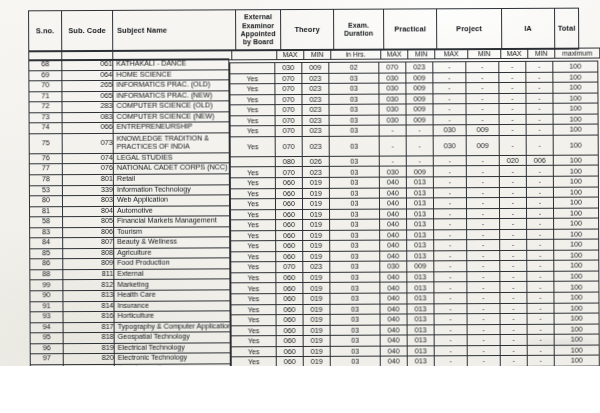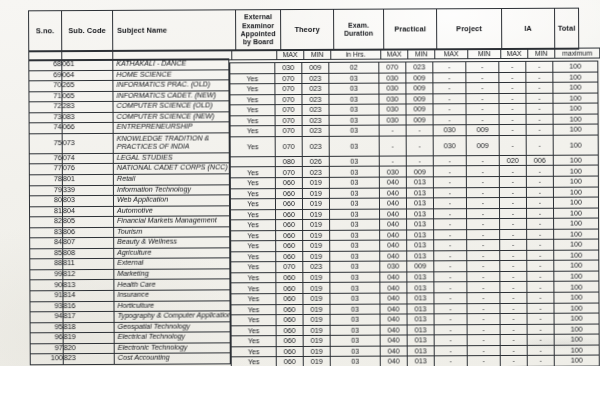--- a/index.html
+++ b/index.html
@@ -93,23 +93,23 @@
   #left-table {
     left: 29px;
     top: 58px;
     width: 201px;
   }
   #left-table td {
     height: 9.55px;
     font-size: 7.15px;
     vertical-align: middle;
   }
-  #left-table td.sno   { text-align: right; width: 32px; }
-  #left-table td.code  { text-align: left; width: 50px; }
-  #left-table td.subj  { text-align: left; padding-left: 3px; font-style: italic; }
+  #left-table td.sno   { text-align: center; width: 32px; }
+  #left-table td.code  { text-align: right; width: 50px; }
+  #left-table td.subj  { text-align: left; padding-left: 3px; }
   #left-table td.two-line {
     white-space: normal;
     line-height: 1.12;
     height: 19.1px;
     font-size: 7.05px;
   }
 
   
   #right-table {
     left: 230px;
@@ -228,21 +228,21 @@
             <td class="subj">HOME SCIENCE</td>
           </tr>
           <tr>
             <td class="sno">70</td>
             <td class="code">265</td>
             <td class="subj">INFORMATICS PRAC. (OLD)</td>
           </tr>
           <tr>
             <td class="sno">71</td>
             <td class="code">065</td>
-            <td class="subj">INFORMATICS CADET. (NEW)</td>
+            <td class="subj">INFORMATICS PRAC. (NEW)</td>
           </tr>
           <tr>
             <td class="sno">72</td>
             <td class="code">283</td>
             <td class="subj">COMPUTER SCIENCE (OLD)</td>
           </tr>
           <tr>
             <td class="sno">73</td>
             <td class="code">083</td>
             <td class="subj">COMPUTER SCIENCE (NEW)</td>
@@ -266,53 +266,58 @@
             <td class="sno">77</td>
             <td class="code">076</td>
             <td class="subj">NATIONAL CADET CORPS (NCC)</td>
           </tr>
           <tr>
             <td class="sno">78</td>
             <td class="code">801</td>
             <td class="subj">Retail</td>
           </tr>
           <tr>
-            <td class="sno">79</td>
+            <td class="sno">53</td>
             <td class="code">339</td>
             <td class="subj">Information Technology</td>
           </tr>
           <tr>
             <td class="sno">80</td>
             <td class="code">803</td>
             <td class="subj">Web Application</td>
           </tr>
           <tr>
             <td class="sno">81</td>
             <td class="code">804</td>
             <td class="subj">Automotive</td>
           </tr>
           <tr>
-            <td class="sno">82</td>
+            <td class="sno">58</td>
             <td class="code">805</td>
             <td class="subj">Financial Markets Management</td>
           </tr>
           <tr>
             <td class="sno">83</td>
             <td class="code">806</td>
             <td class="subj">Tourism</td>
           </tr>
           <tr>
             <td class="sno">84</td>
             <td class="code">807</td>
             <td class="subj">Beauty &amp; Wellness</td>
           </tr>
           <tr>
             <td class="sno">85</td>
             <td class="code">808</td>
             <td class="subj">Agriculture</td>
+          </tr>
+          <tr>
+            <td class="sno">86</td>
+            <td class="code">809</td>
+            <td class="subj">Food Production</td>
           </tr>
           <tr>
             <td class="sno">88</td>
             <td class="code">811</td>
             <td class="subj">External</td>
           </tr>
           <tr>
             <td class="sno">99</td>
             <td class="code">812</td>
             <td class="subj">Marketing</td>

